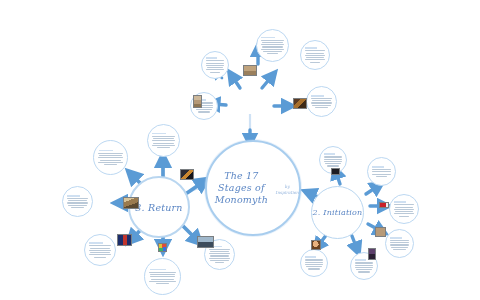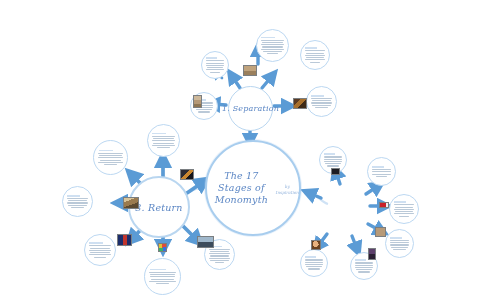--- a/index.html
+++ b/index.html
@@ -145,24 +145,24 @@
     <g stroke="#5b9bd5" stroke-width="2.6" marker-end="url(#ah)" fill="none" stroke-linecap="round">
       <path d="M222,78 L216,72"></path>
     </g>
   </svg>
 
   <div class="node hub" style="left:205px;top:140px;width:96px;height:96px;">
     <div class="hub-title">The 17 Stages of Monomyth</div>
     <div class="hub-sub">by Inspiration</div>
   </div>
 
-  <div class="node branch" style="left:228px;top:86px;width:45px;height:45px;">
-    <span class="branch-label">1. Separation</span>
+
+  <div class="node branch" style="left:311px;top:186px;width:53px;height:53px;">
+    <span class="branch-label">2. Initiation</span>
   </div>
-
 
   <div class="node branch" style="left:128px;top:176px;width:62px;height:62px;border-width:2px;">
     <span class="branch-label" style="font-size:9.5px;">3. Return</span>
   </div>
 
   <div class="node sat" style="left:256px;top:29px;width:33px;height:33px;">
       <div class="sat-title"></div>
       <div class="sat-body">
         <div class="sat-line" style="width: 100%;"></div>
         <div class="sat-line" style="width: 92%;"></div>

